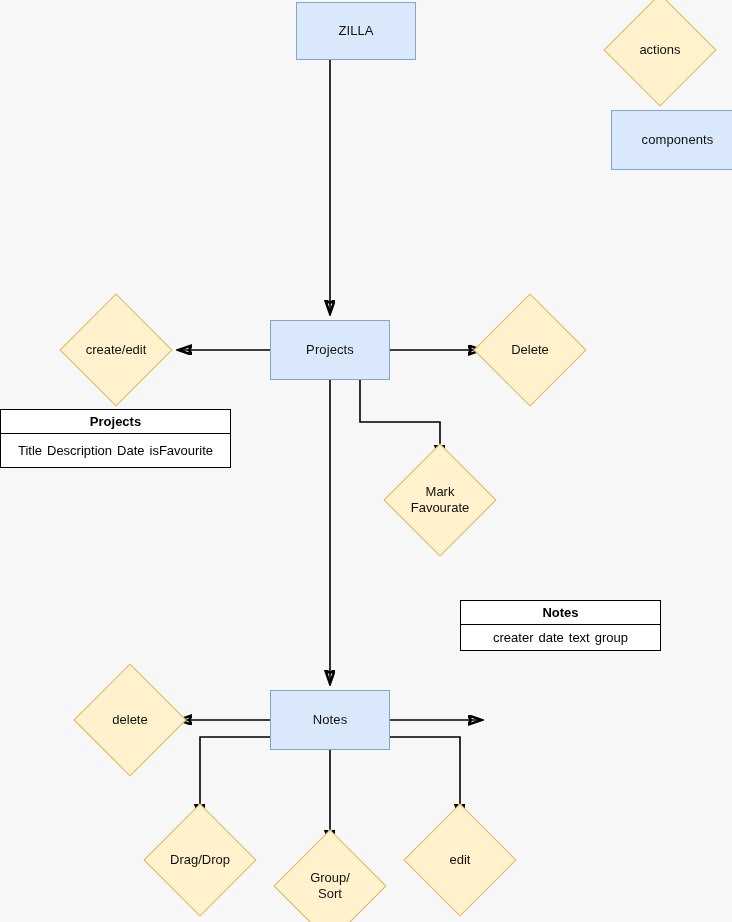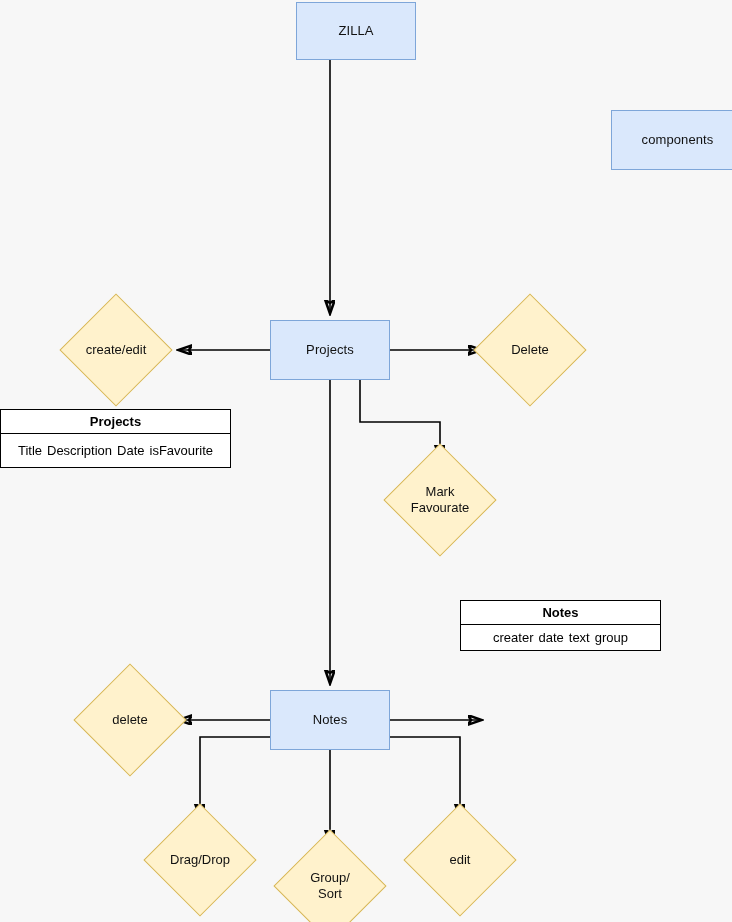--- a/index.html
+++ b/index.html
@@ -214,18 +214,22 @@
   <div class="entity-table" style="left:460px; top:600px; width:201px; height:51px;">
     <div class="entity-title">Notes</div>
     <div class="entity-fields">
       <span class="entity-field">creater</span>
       <span class="entity-field">date</span>
       <span class="entity-field">text</span>
       <span class="entity-field">group</span>
     </div>
   </div>
 
+  <div class="action legend-action" style="left:620px; top:10px; width:80px; height:80px;">
+    <span class="diamond-shape"></span>
+    <span class="action-label">actions</span>
+  </div>
 
   <div class="component legend-component" style="left:611px; top:110px; width:133px; height:60px;">
     <span>components</span>
   </div>
 
 </div>
 
 </body></html>

